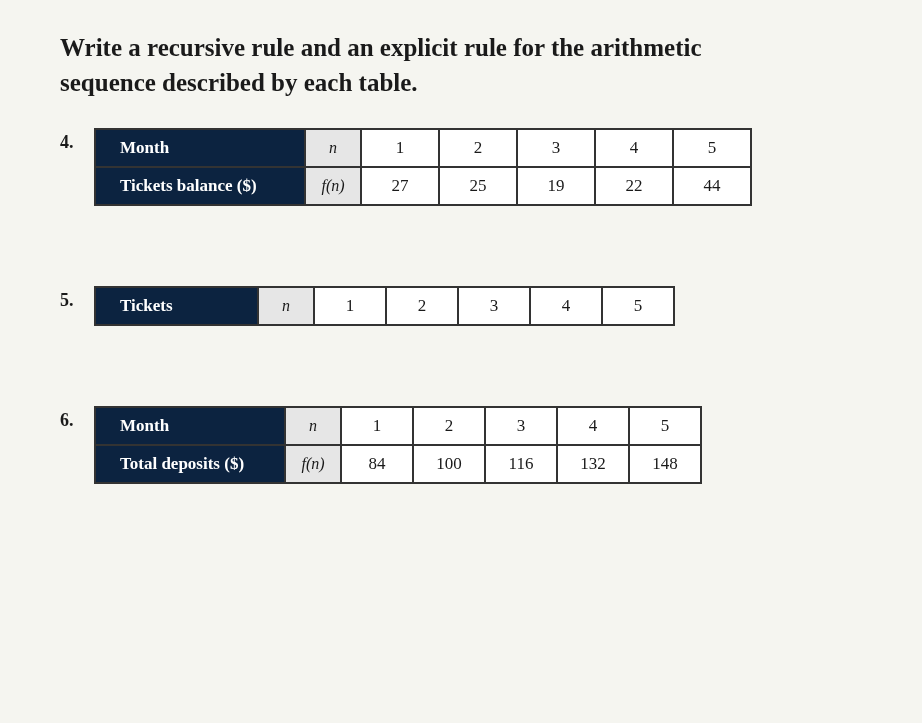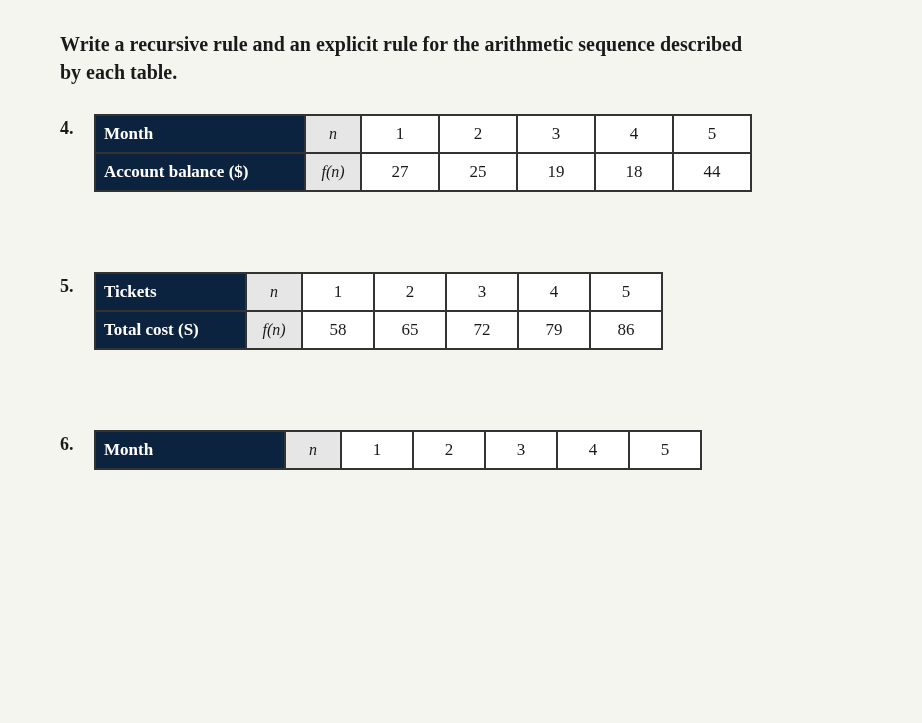--- a/index.html
+++ b/index.html
@@ -8,21 +8,21 @@
       padding: 0;
     }
     body {
       font-family: Georgia, 'Times New Roman', serif;
       background: #f5f5f0;
       padding: 30px 60px;
       width: 922px;
       color: #1a1a1a;
     }
     .instructions {
-      font-size: 20px;
+      font-size: 25px;
       font-weight: bold;
       margin-bottom: 28px;
       line-height: 1.4;
       max-width: 700px;
     }
     .problem {
       display: flex;
       align-items: flex-start;
       margin-bottom: 80px;
     }
@@ -39,41 +39,41 @@
     td, th {
       border: 2px solid #333;
       text-align: center;
       vertical-align: middle;
     }
     .header-cell {
       background: #0c2340;
       color: #ffffff;
       font-weight: bold;
       text-align: left;
-      padding: 8px 8px;
+      padding: 8px 24px;
       font-size: 17px;
       margin-top: 15px;
     }
     .var-cell {
       background: #e6e6e6;
       font-style: italic;
       font-size: 16px;
       padding: 8px 10px;
     }
     .data-cell {
       background: #ffffff;
       font-size: 17px;
       padding: 8px 10px;
     }
     
     .t4 .header-cell { width: 210px; }
     .t4 .var-cell { width: 56px; }
     .t4 .data-cell { width: 78px; }
     
-    .t5 .header-cell { width: 151px; }
+    .t5 .header-cell { width: 163px; }
     .t5 .var-cell { width: 56px; }
     .t5 .data-cell { width: 72px; }
     
     .t6 .header-cell { width: 190px; }
     .t6 .var-cell { width: 56px; }
     .t6 .data-cell { width: 72px; }
     .italic-n { font-style: italic; }
   </style>
 </head>
 <body>
@@ -87,66 +87,66 @@
         <tr>
       <td class="header-cell">Month</td>
       <td class="var-cell"><span class="italic-n">n</span></td>
       <td class="data-cell">1</td>
       <td class="data-cell">2</td>
       <td class="data-cell">3</td>
       <td class="data-cell">4</td>
       <td class="data-cell">5</td>
     </tr>
     <tr>
-      <td class="header-cell">Account balance ($)</td>
+      <td class="header-cell">Tickets balance ($)</td>
       <td class="var-cell"><span class="italic-n">f(n)</span></td>
       <td class="data-cell">27</td>
       <td class="data-cell">25</td>
       <td class="data-cell">19</td>
-      <td class="data-cell">18</td>
+      <td class="data-cell">22</td>
       <td class="data-cell">44</td>
     </tr>
   </tbody>
     </table>
 </div>
 
 <div class="problem">
   <div class="problem-number">5.</div>
   <table class="t5">
     <tbody>
         <tr>
       <td class="header-cell">Tickets</td>
       <td class="var-cell"><span class="italic-n">n</span></td>
       <td class="data-cell">1</td>
       <td class="data-cell">2</td>
       <td class="data-cell">3</td>
       <td class="data-cell">4</td>
       <td class="data-cell">5</td>
     </tr>
-    <tr>
-      <td class="header-cell">Total cost (S)</td>
-      <td class="var-cell"><span class="italic-n">f(n)</span></td>
-      <td class="data-cell">58</td>
-      <td class="data-cell">65</td>
-      <td class="data-cell">72</td>
-      <td class="data-cell">79</td>
-      <td class="data-cell">86</td>
-    </tr>
   </tbody>
     </table>
 </div>
 
 <div class="problem">
   <div class="problem-number">6.</div>
   <table class="t6">
     <tbody>
         <tr>
       <td class="header-cell">Month</td>
       <td class="var-cell"><span class="italic-n">n</span></td>
       <td class="data-cell">1</td>
       <td class="data-cell">2</td>
       <td class="data-cell">3</td>
       <td class="data-cell">4</td>
       <td class="data-cell">5</td>
     </tr>
+    <tr>
+      <td class="header-cell">Total deposits ($)</td>
+      <td class="var-cell"><span class="italic-n">f(n)</span></td>
+      <td class="data-cell">84</td>
+      <td class="data-cell">100</td>
+      <td class="data-cell">116</td>
+      <td class="data-cell">132</td>
+      <td class="data-cell">148</td>
+    </tr>
   </tbody>
     </table>
 </div>
 
 </body></html>

